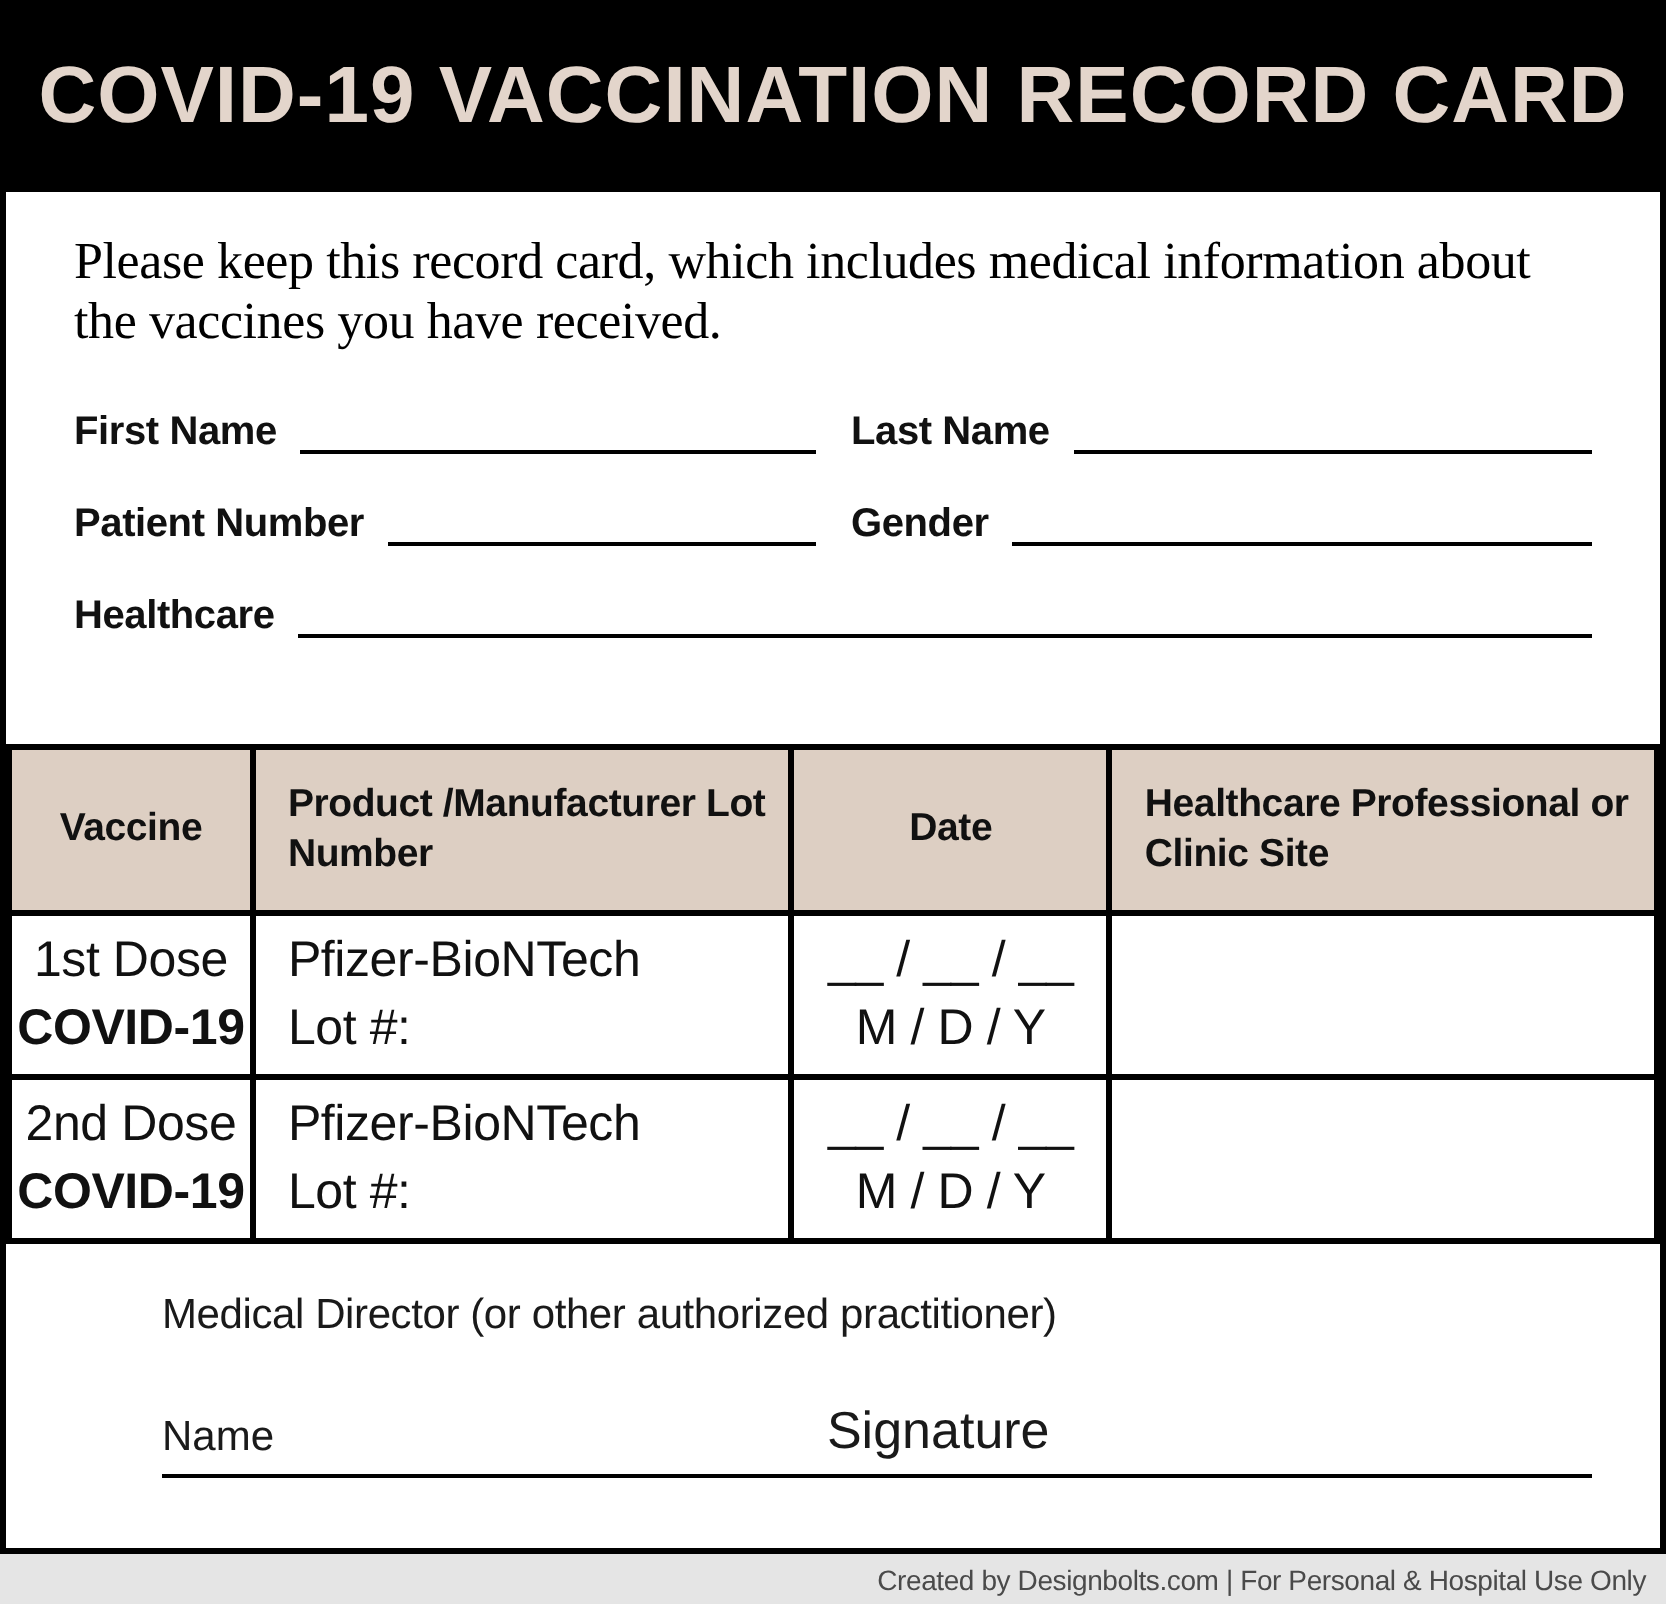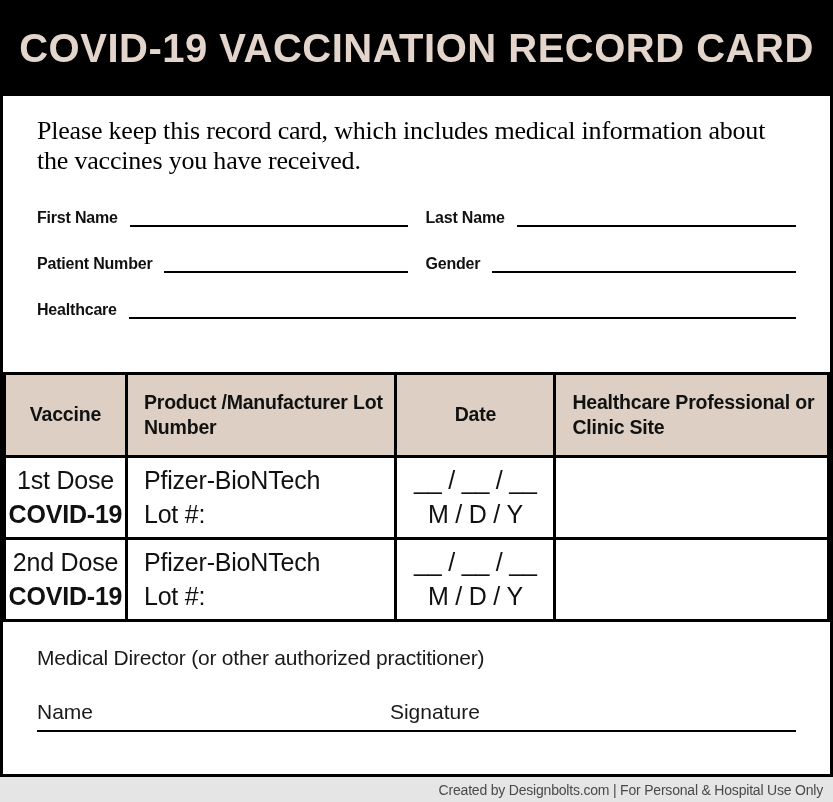--- a/index.html
+++ b/index.html
@@ -37,21 +37,21 @@
     color: #000000;
     font-family: Liberation Serif, serif;
   }
 
   
   .form-area { padding: 20px 34px 0 34px; }
   .form-row { display: flex; align-items: flex-end; margin-bottom: 15px; height: 31px; }
   .form-col { display: flex; align-items: flex-end; flex: 1 1 0; }
   .form-col.left { margin-right: 18px; }
   .field-label {
-    font-weight: 700; font-size: 16px; letter-spacing: -0.2px;
+    font-weight: 700; font-size: 20px; letter-spacing: -0.2px;
     white-space: nowrap; padding-right: 12px; line-height: 1.1;
   }
   .fill-line {
     flex: 1 1 auto; border-bottom: 2px solid #000; height: 26px; position: relative;
   }
   .fill-line .slash-mark {
     position: absolute; left: 24%; bottom: 1px; font-size: 22px; color: #111;
   }
 
   
@@ -66,25 +66,25 @@
   table.vax .col-product { width: 32.7%; }
   table.vax .col-date { width: 19.3%; }
   table.vax .col-provider { width: 33.2%; }
   table.vax th.left, table.vax td.left { text-align: left; padding-left: 16px; padding-right: 8px; }
   table.vax th.center, table.vax td.center { text-align: center; }
   table.vax tbody td { height: 82px; font-size: 25px; line-height: 1.35; letter-spacing: -0.2px; }
   .cell-line { display: block; }
   .cell-line.bold { font-weight: 700; }
 
   
-  .sign-area { padding: 24px 34px 0 34px; }
+  .sign-area { padding: 24px 34px 0 34px; margin-left: 44px; }
   .md-line { font-size: 21px; letter-spacing: -0.2px; color: #1a1a1a; }
   .sig-row { display: flex; align-items: flex-end; margin-top: 30px; }
   .sig-name { width: 46.5%; font-size: 21px; color: #1a1a1a; }
-  .sig-sig { font-size: 21px; color: #1a1a1a; }
+  .sig-sig { font-size: 26px; color: #1a1a1a; }
   .sig-underline { border-bottom: 2.5px solid #000; margin-top: 6px; width: 100%; }
 
   
   .footer {
     height: 25px; flex: 0 0 auto; background: #e5e5e5;
     display: flex; align-items: center; justify-content: flex-end;
     padding-right: 10px;
   }
   .footer span {
     font-size: 14px; color: var(--footer_text, #4a4a4a); letter-spacing: -0.2px;

